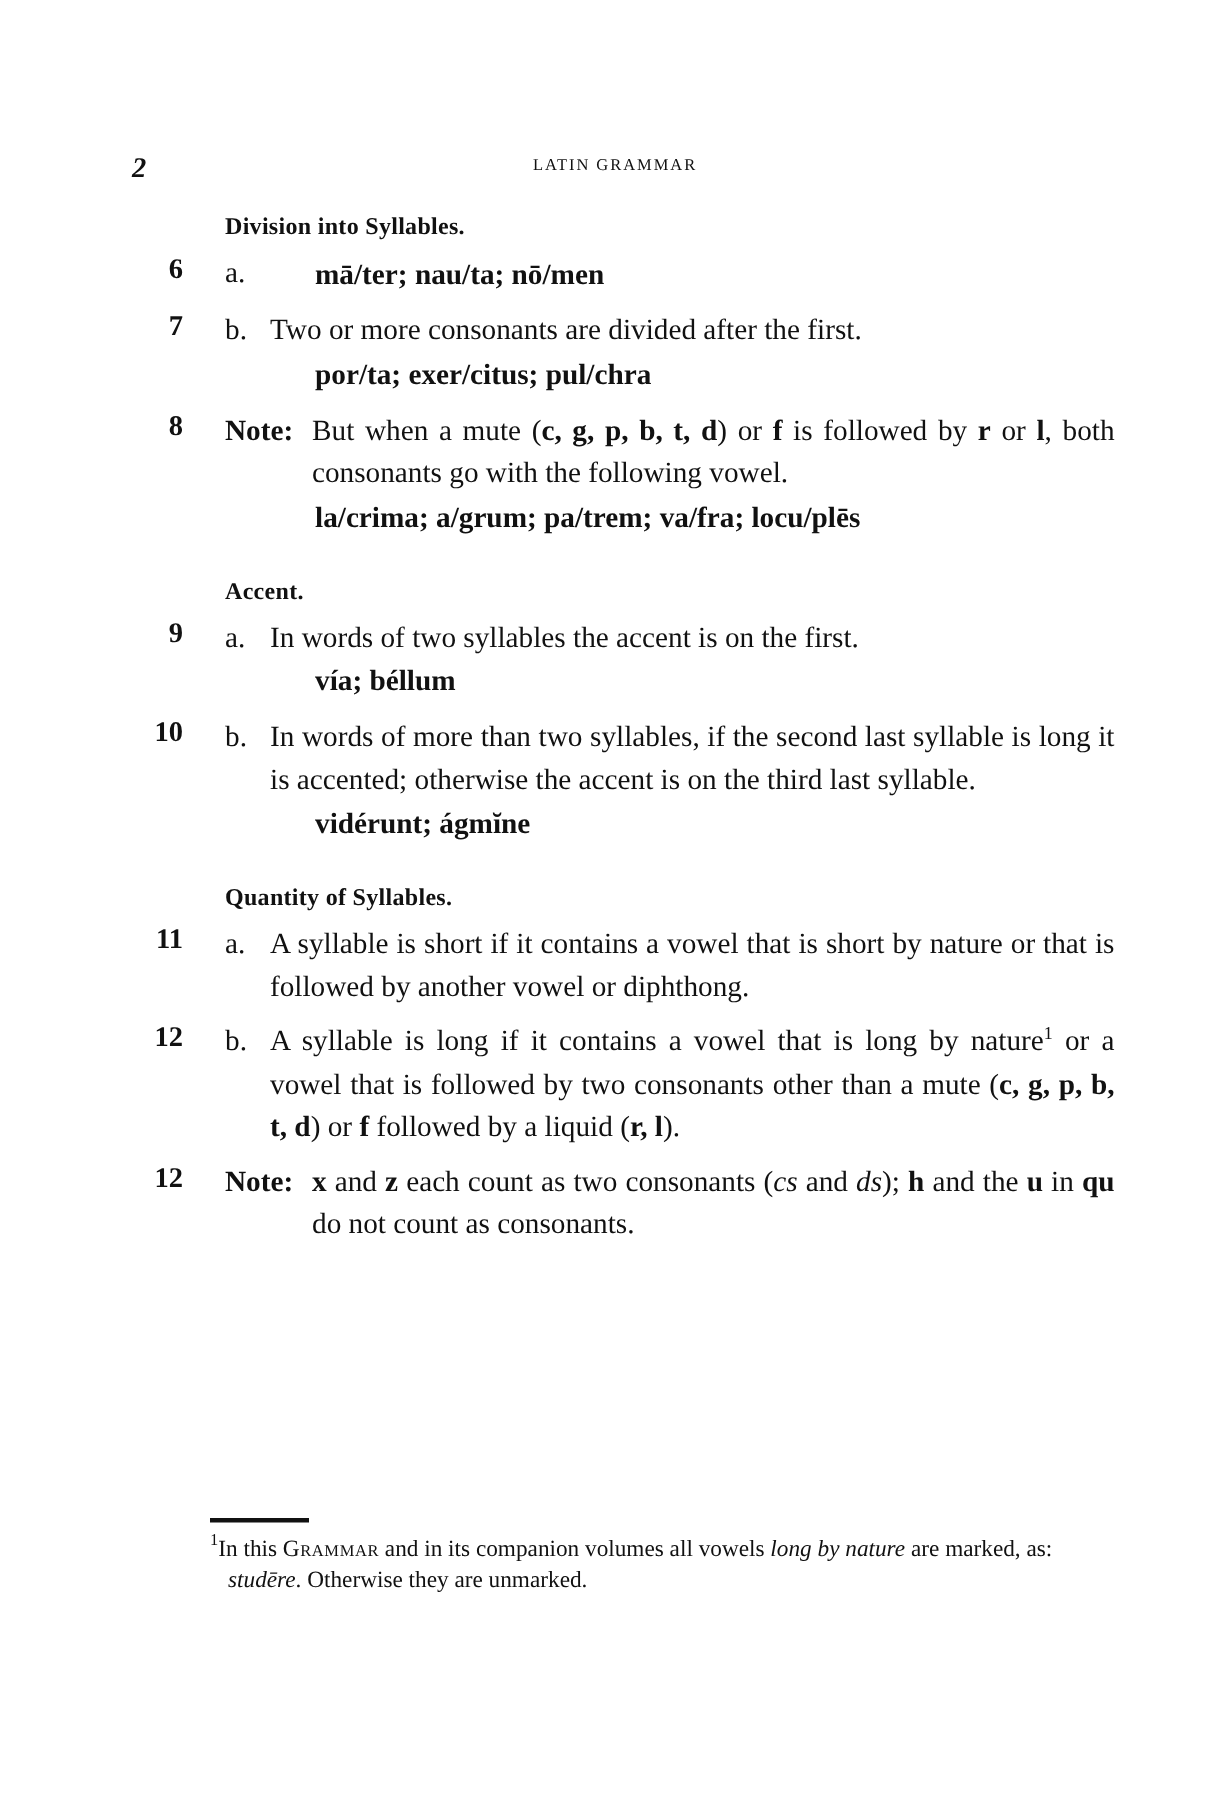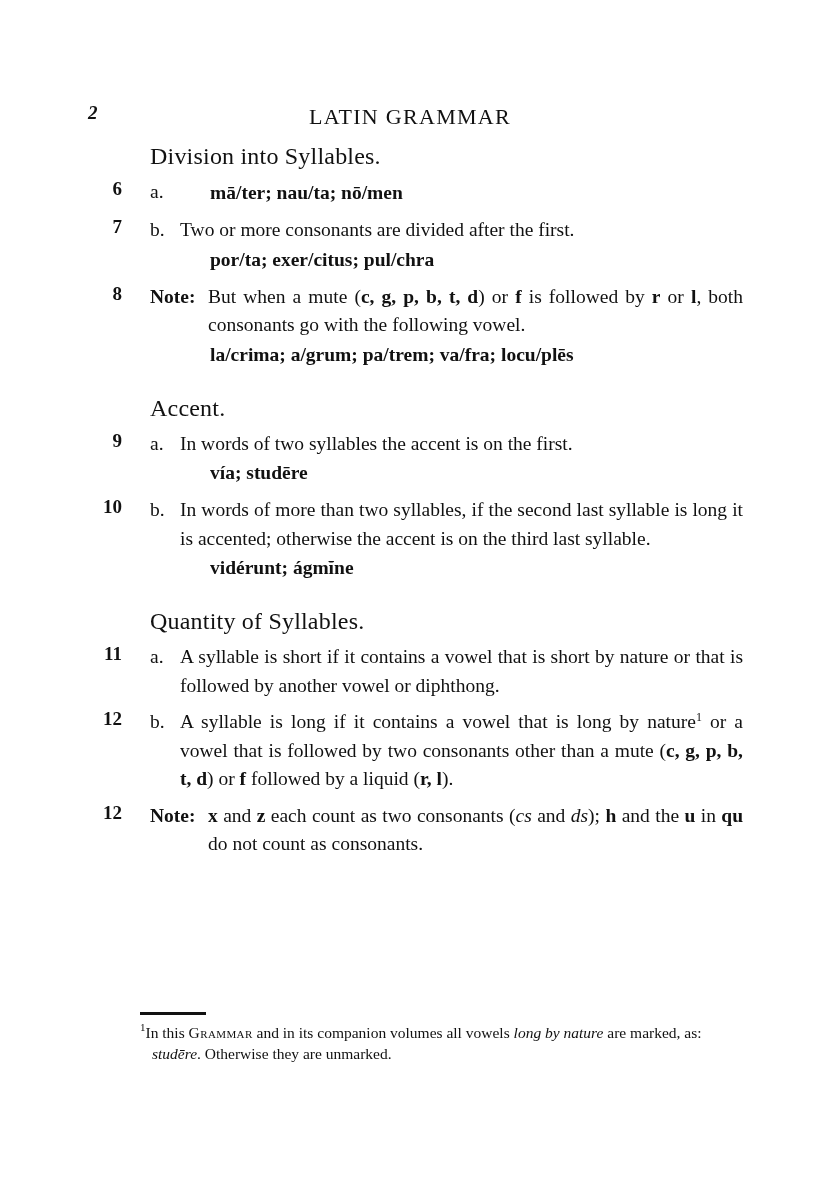--- a/index.html
+++ b/index.html
@@ -40,37 +40,37 @@
     font-style: italic;
     font-size: 19px;
     letter-spacing: 0px;
   }
   .head-title {
     position: absolute;
     left: 0;
     top: 4px;
     width: 820px;
     text-align: center;
-    font-size: 22px;
+    font-size: 11px;
     letter-spacing: 1.3px;
     font-variant: small-caps;
     text-transform: uppercase;
   }
 
   
   .body-block {
     position: absolute;
     left: 88px;
     top: 143px;
     width: 655px;
   }
 
   .sec-heading {
-    font-weight: normal;
-    font-size: 24px;
+    font-weight: bold;
+    font-size: 16px;
     margin-left: 62px;
     margin-bottom: 2px;
     margin-top: 0;
     letter-spacing: 0.2px;
   }
   .gap-before { margin-top: 25px; }
 
   
   .rule {
     position: relative;
@@ -218,21 +218,21 @@
     </div>
 
     <div class="sec-heading gap-before">Accent.</div>
 
     <div class="rule">
       <div class="rule-num">9</div>
       <div class="rule-body">
         <div class="para">
           <span class="marker">a.</span><span>In words of two syllables the accent is on the first.</span>
         </div>
-        <div class="example">vía; studēre</div>
+        <div class="example">vía; béllum</div>
       </div>
     </div>
 
     <div class="rule">
       <div class="rule-num">10</div>
       <div class="rule-body">
         <div class="para">
           <span class="marker">b.</span><span>In words of more than two syllables, if the second last syllable is long it is accented; otherwise the accent is on the third last syllable.</span>
         </div>
         <div class="example">vidérunt; ágmĭne</div>

